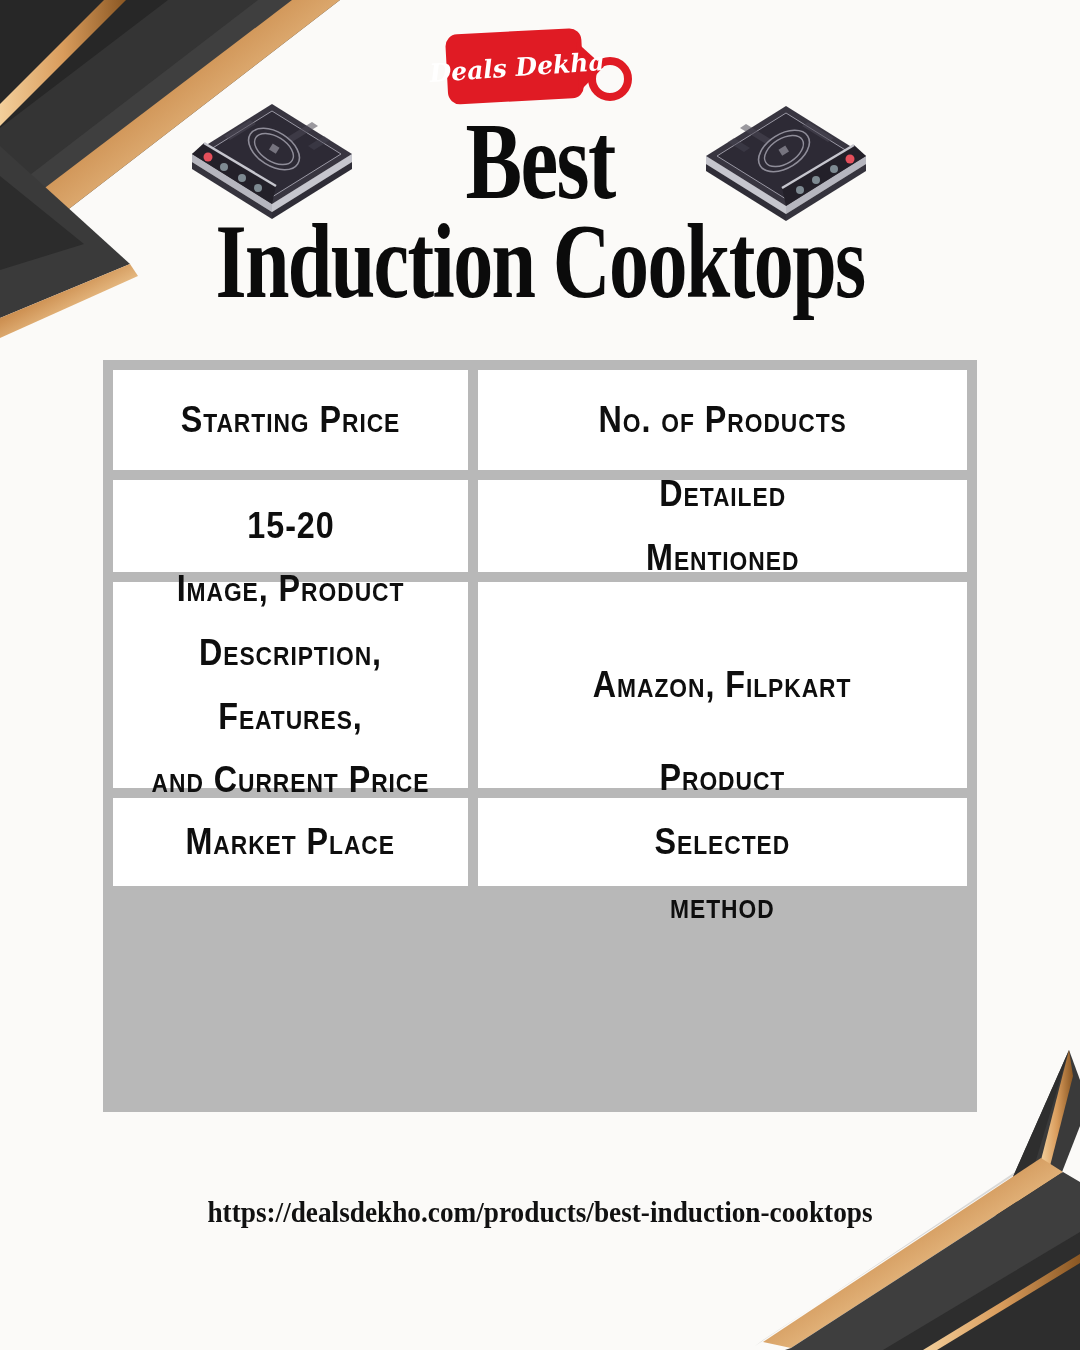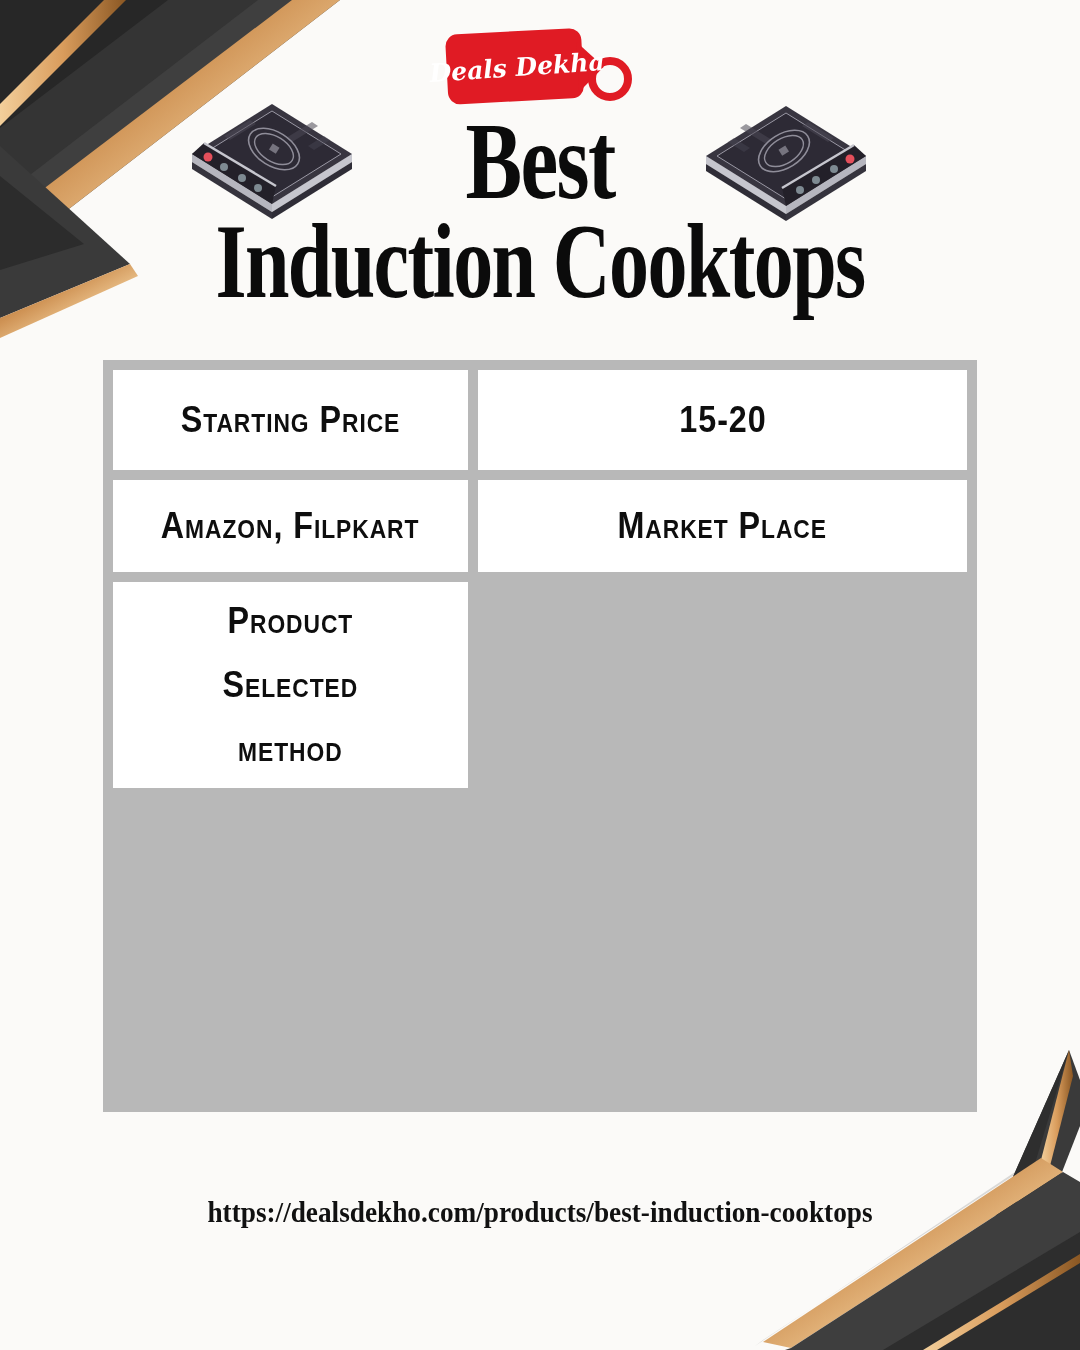--- a/index.html
+++ b/index.html
@@ -138,22 +138,34 @@
     <circle cx="94" cy="84" r="4" fill="#7e8a92"></circle>
   </svg>
 
   <div class="title1">Best</div>
   <div class="title2">Induction Cooktops</div>
 
   <div class="spec-table">
     <div class="cell lbl">
         <span>Starting Price</span>
       </div>
+    <div class="cell lbl">
+        <span>No. of Products</span>
+      </div>
     <div class="cell val">
         <span>15-20</span>
+      </div>
+    <div class="cell lbl">
+        <span>Detailed
+Mentioned</span>
+      </div>
+    <div class="cell val">
+        <span>Image, Product
+Description, Features,
+and Current Price</span>
       </div>
     <div class="cell val">
         <span>Amazon, Filpkart</span>
       </div>
     <div class="cell lbl">
         <span>Market Place</span>
       </div>
     <div class="cell lbl">
         <span>Product
 Selected

